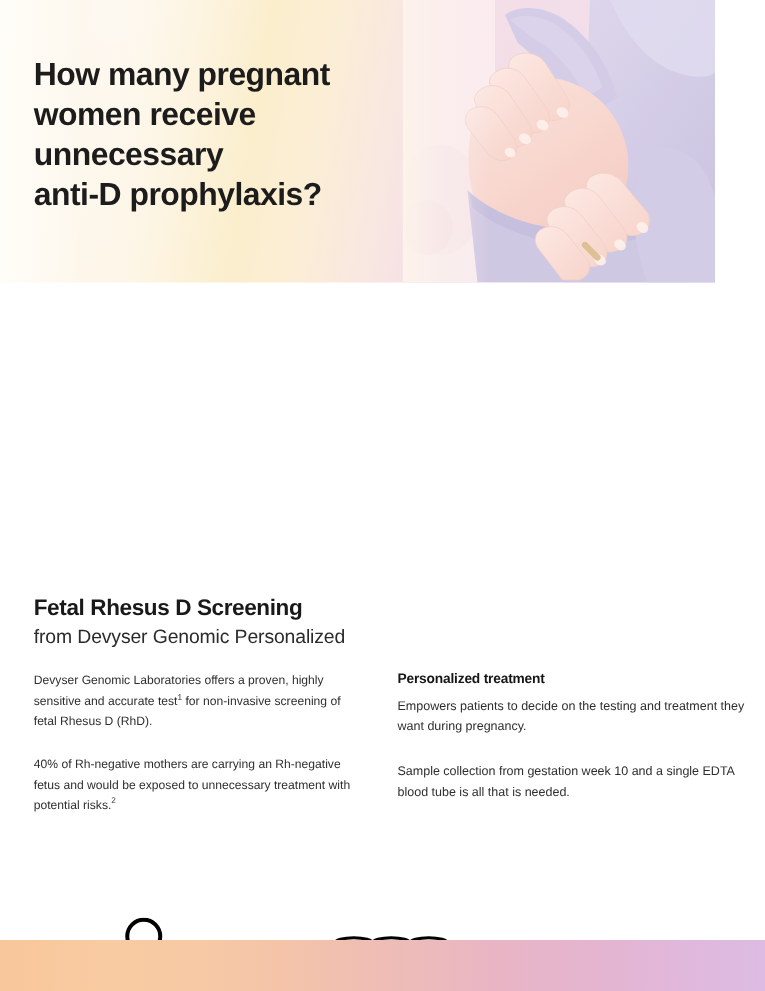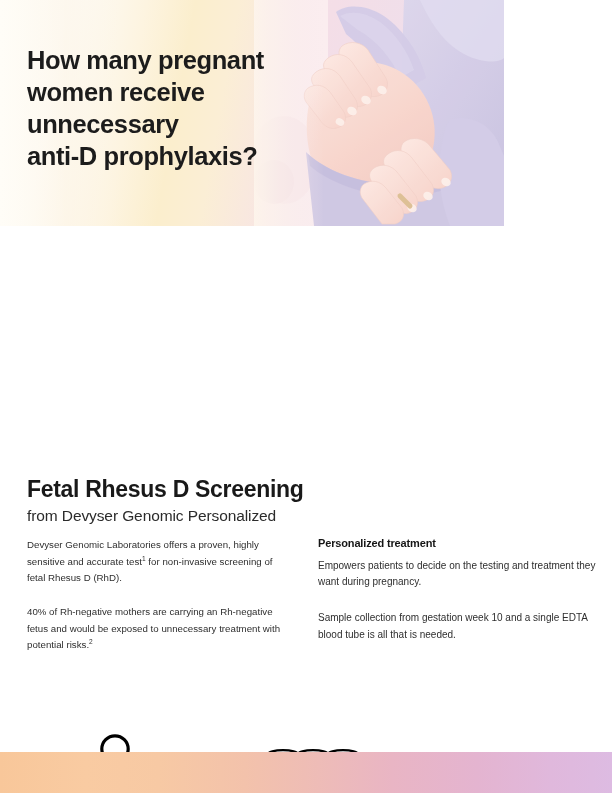--- a/index.html
+++ b/index.html
@@ -17,21 +17,21 @@
     position: relative;
     width: 612px;
     height: 793px;
     background: #ffffff;
     overflow: hidden;
   }
 
   
   .hero {
     position: relative;
-    width: 504px;
+    width: 572px;
     height: 226px;
     overflow: hidden;
     background:
       linear-gradient(100deg,
         #ffffff 0%,
         #fdfcfa 12%,
         #fdf4e0 27%,
         #fbeecd 36%,
         #fbeed5 44%,
         #f8e6e2 55%,
@@ -78,21 +78,21 @@
     padding: 0;
   }
 
   .section-head {
     position: absolute;
     left: 27px;
     top: 250px;
     width: 420px;
   }
   .section-title {
-    font-size: 23px;
+    font-size: 18px;
     font-weight: bold;
     letter-spacing: -0.3px;
     color: #191919;
     line-height: 1.18;
   }
   .section-sub {
     font-size: 15.5px;
     font-weight: normal;
     color: #2b2b2b;
     margin-top: 4px;

